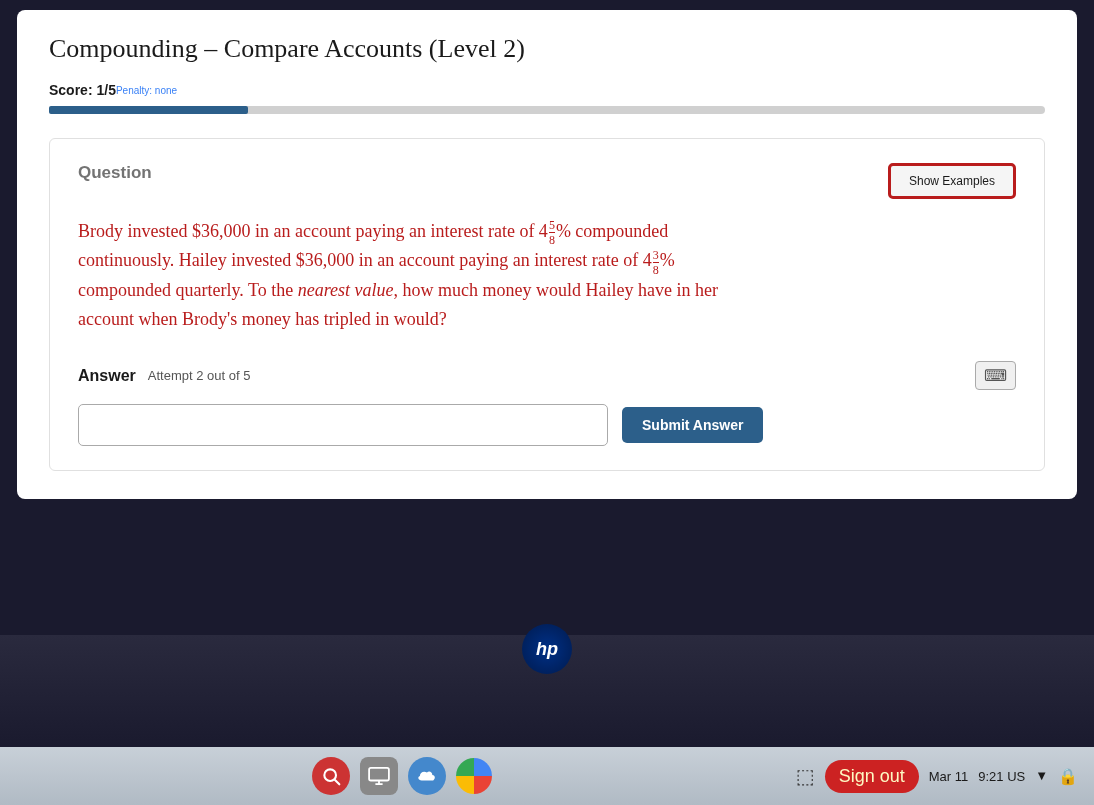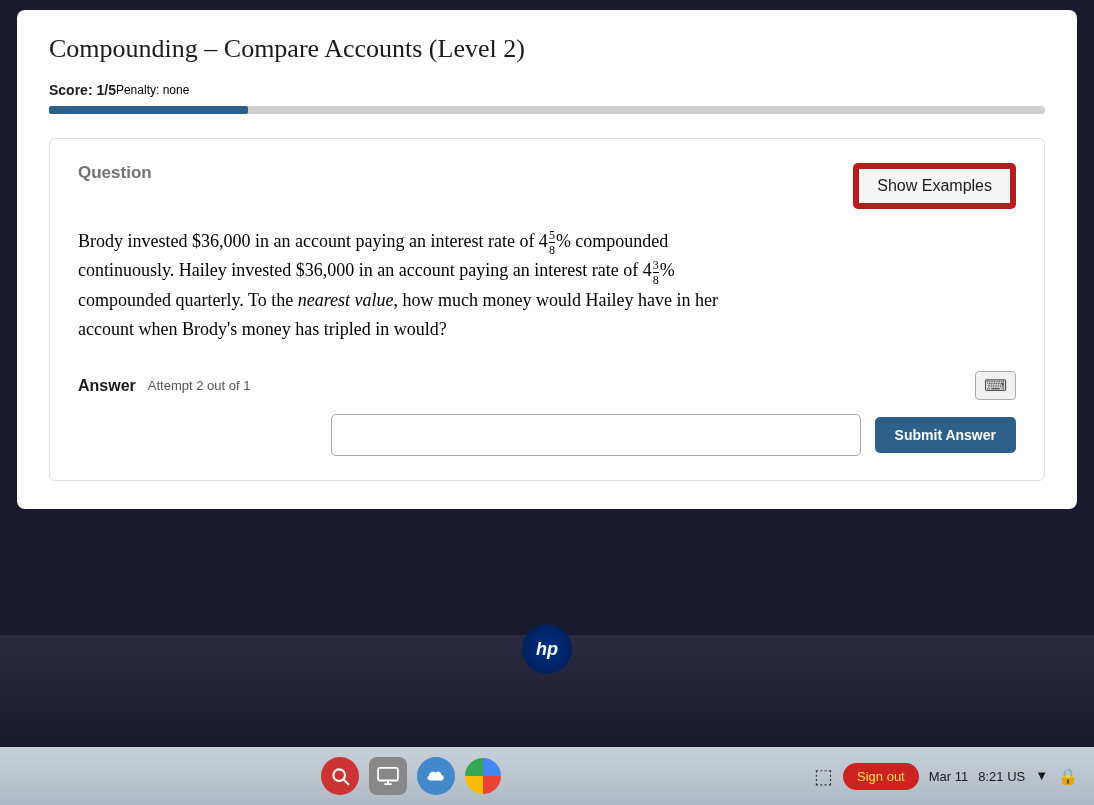--- a/index.html
+++ b/index.html
@@ -39,22 +39,22 @@
     }
 
     .score-label {
       font-size: 14px;
       font-weight: bold;
       color: #1a1a1a;
       font-family: Arial, sans-serif;
     }
 
     .penalty-label {
-      font-size: 12px;
-      color: #000000;
+      font-size: 10px;
+      color: #3b82f6;
       font-family: Arial, sans-serif;
     }
 
     .progress-bar-container {
       width: 100%;
       height: 8px;
       background: #d0d0d0;
       border-radius: 4px;
       margin-bottom: 24px;
       display: flex;
@@ -92,34 +92,34 @@
     }
 
     .question-label {
       font-size: 17px;
       font-weight: bold;
       color: #737373;
       font-family: Arial, sans-serif;
     }
 
     .show-examples-btn {
-      border: 6px solid #b91c1c;
+      border: 3px solid #b91c1c;
       background: #f5f5f5;
       padding: 8px 18px;
       border-radius: 5px;
-      font-size: 16px;
+      font-size: 12px;
       font-family: Arial, sans-serif;
       cursor: pointer;
       color: #1a1a1a;
     }
 
     .question-text {
       font-size: 18px;
       line-height: 1.6;
-      color: #000000;
+      color: #b91c1c;
       margin-bottom: 28px;
       font-family: Georgia, serif;
     }
 
     .fraction {
       display: inline-flex;
       flex-direction: column;
       align-items: center;
       font-size: 13px;
       line-height: 1;
@@ -181,21 +181,20 @@
       border-radius: 4px;
       cursor: pointer;
       font-size: 16px;
       color: #555;
     }
 
     .input-submit-row {
       display: flex;
       align-items: center;
       gap: 14px;
-      justify-content: flex-end;
     }
 
     .answer-input {
       width: 530px;
       height: 42px;
       border: 1.5px solid #aaa;
       border-radius: 5px;
       padding: 0 12px;
       font-size: 16px;
       font-family: Arial, sans-serif;
@@ -259,25 +258,25 @@
     }
 
     .screen-icon {
       font-size: 20px;
       color: #333;
       cursor: pointer;
     }
 
     .sign-out-btn {
       background: #cc2222;
-      color: #fde047;
+      color: #fef9c3;
       border: none;
       padding: 6px 14px;
       border-radius: 20px;
-      font-size: 13px;
+      font-size: 18px;
       font-family: Arial, sans-serif;
       cursor: pointer;
       font-weight: normal;
     }
 
     .taskbar-date {
       font-size: 13px;
       color: #1a1a1a;
       font-family: Arial, sans-serif;
     }
@@ -381,21 +380,21 @@
               <span class="denominator">8</span>
             </span>
           </span>%</span><br>
       <span>compounded quarterly. To the <span class="italic">nearest value</span>, how much money would Hailey have in her</span><br>
       <span>account when Brody's money has tripled in would?</span>
     </div>
 
     <div class="answer-section">
       <div class="answer-row">
         <span class="answer-label">Answer</span>
-        <span class="attempt-label">Attempt 2 out of 1</span>
+        <span class="attempt-label">Attempt 2 out of 5</span>
         <button class="keyboard-icon-btn">⌨</button>
       </div>
 
       <div class="input-submit-row">
         <input type="text" class="answer-input" placeholder="" style="">
         <button class="submit-btn">Submit Answer</button>
       </div>
     </div>
   </div>
 </div>
@@ -426,17 +425,17 @@
         <path d="M6 14 C2 14 1 10 4 9 C4 5 8 3 12 5 C14 3 18 4 18 8 C21 8 22 12 19 14 Z" fill="white"></path>
       </svg>
     </div>
     <div class="google-circle"></div>
   </div>
 
   <div class="taskbar-right">
     <span class="screen-icon">⬚</span>
     <button class="sign-out-btn">Sign out</button>
     <span class="taskbar-date">Mar 11</span>
-    <span class="taskbar-time">8:21 US</span>
+    <span class="taskbar-time">9:21 US</span>
     <span class="taskbar-network">▼</span>
     <span class="taskbar-lock">🔒</span>
   </div>
 </div>
 
 </body></html>

